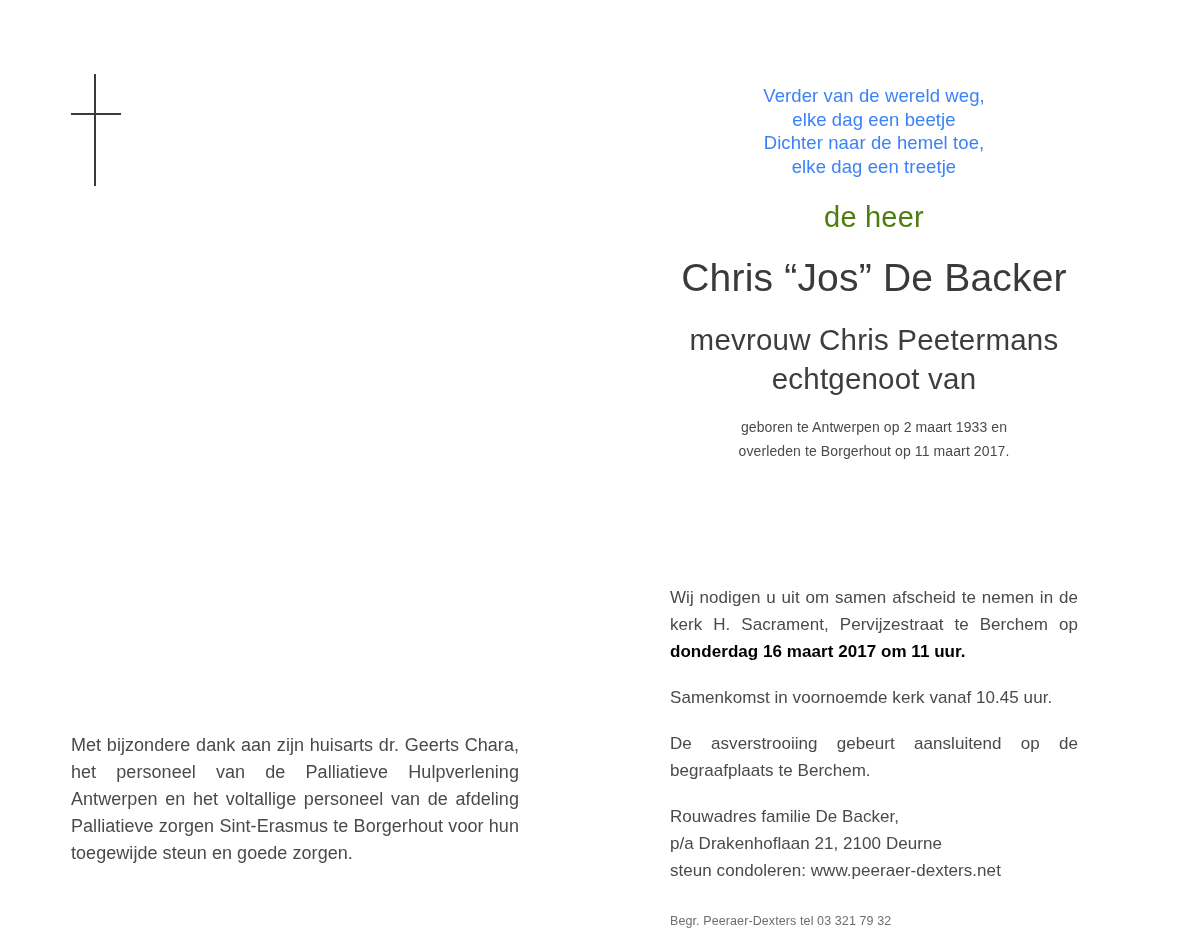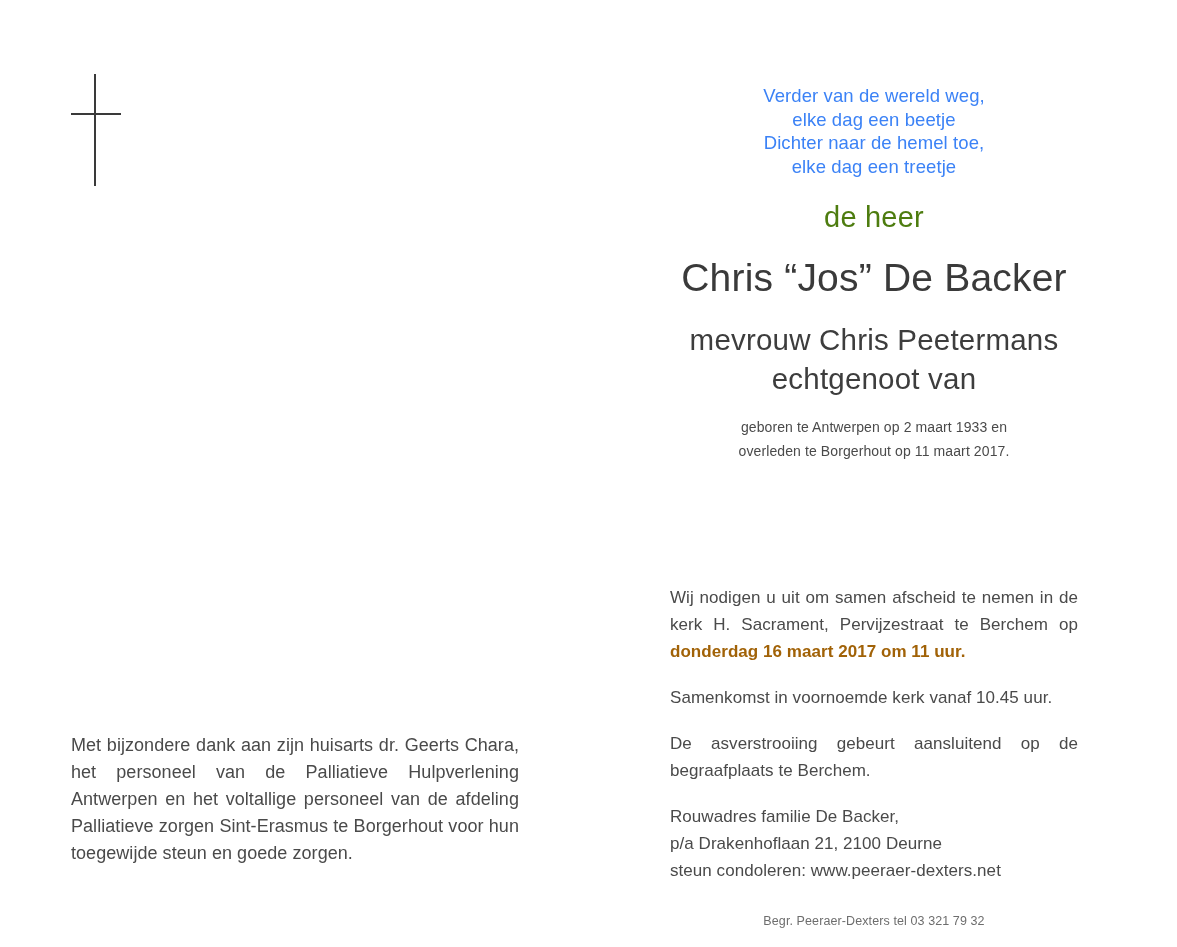--- a/index.html
+++ b/index.html
@@ -130,29 +130,29 @@
   }
   .body-block p {
     margin: 0 0 19px 0;
     text-align: justify;
     text-justify: inter-word;
   }
   .body-block p.nojust { text-align: left; }
   .body-block p:last-child { margin-bottom: 0; }
   .body-block b, .body-block strong {
     font-weight: bold;
-    color: #a16207;
+    color: #000000;
   }
 
   .footer {
     position: absolute;
     top: 913px;
     left: 0;
     width: 408px;
-    text-align: center;
+    text-align: left;
     font-size: 12.5px;
     line-height: 16px;
     color: #6d6d6d;
     letter-spacing: 0.1px;
     white-space: nowrap;
   }
 
   
   #thanks {
     position: absolute;

